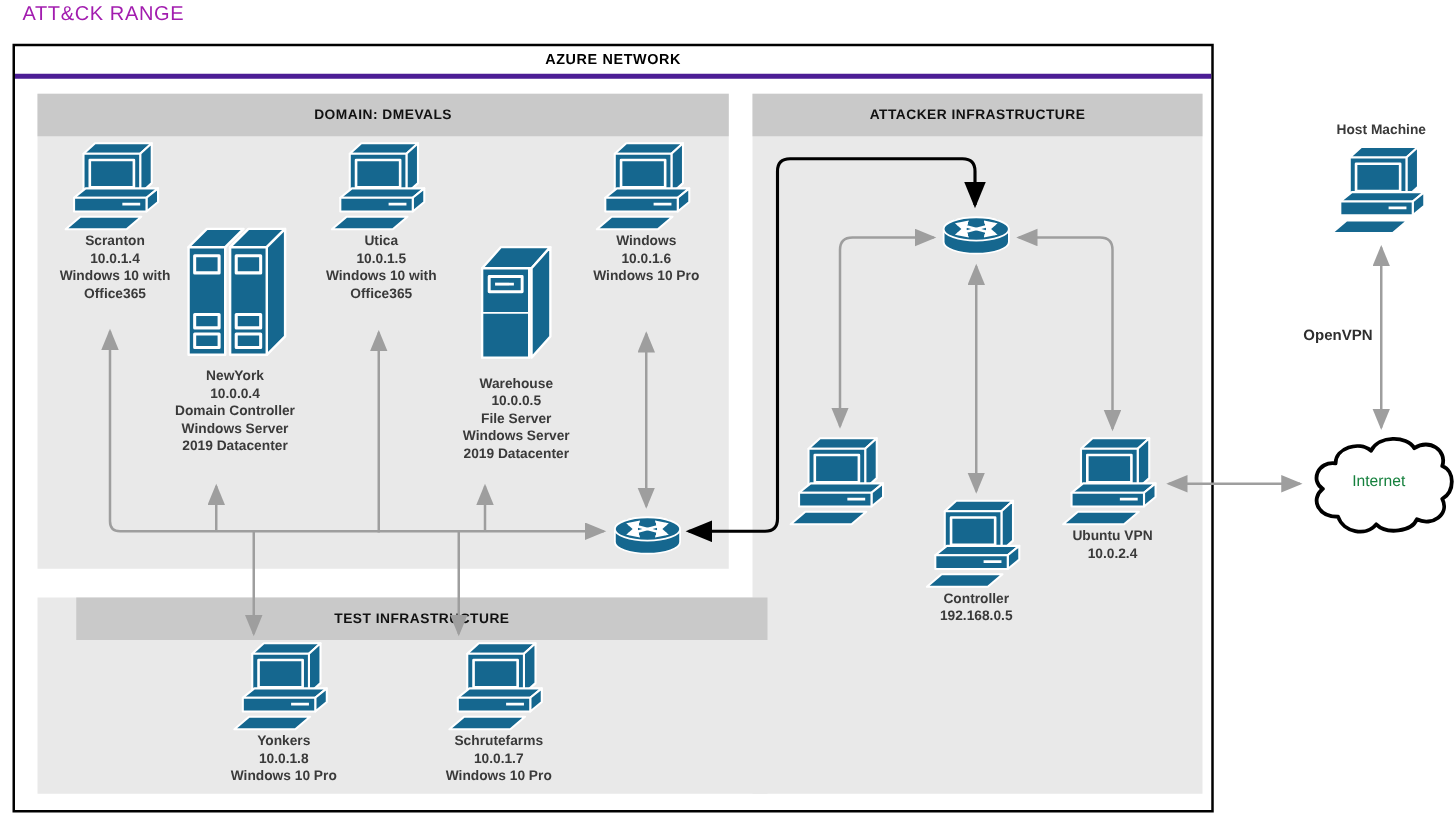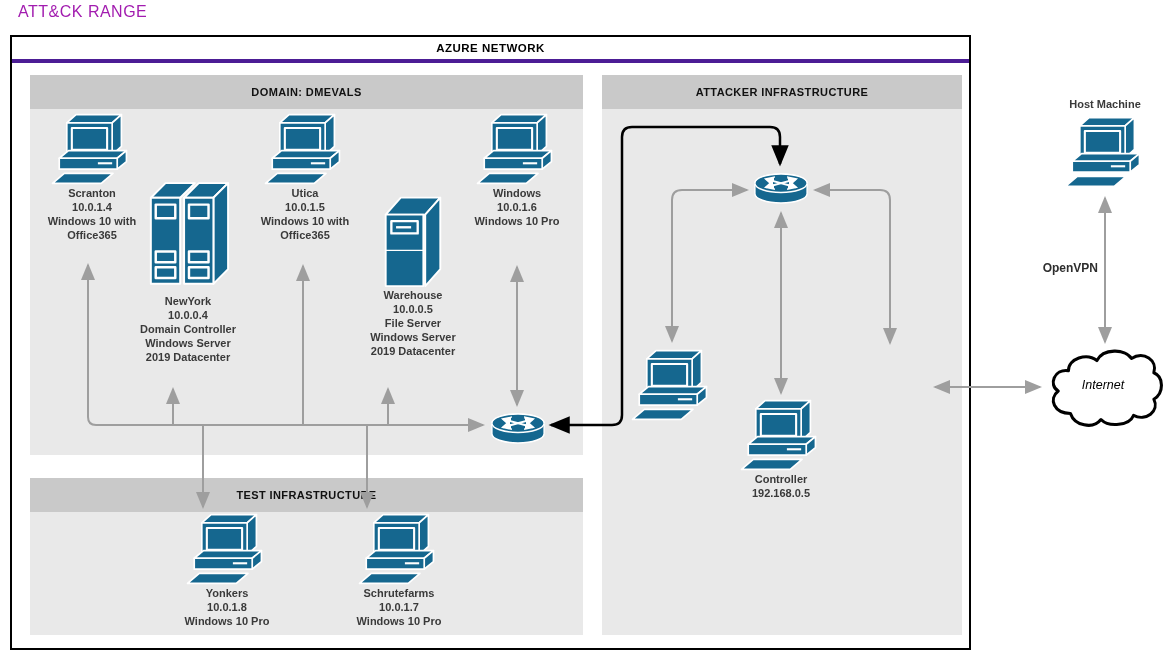--- a/index.html
+++ b/index.html
@@ -10,30 +10,30 @@
   .azure-box{position:absolute;left:10px;top:35px;width:961px;height:615px;
              border:2px solid #000;background:#fff;box-sizing:border-box;z-index:0;}
   .azure-title{height:22px;border-bottom:4px solid #4c1d95;display:flex;align-items:center;
                justify-content:center;font-size:11.5px;font-weight:bold;color:#000;
                letter-spacing:.5px;}
   .panel{position:absolute;background:#e9e9e9;z-index:1;}
   .phead{height:34px;background:#c9c9c9;display:flex;align-items:center;justify-content:center;
          font-size:11px;font-weight:bold;color:#111;letter-spacing:.4px;}
   .panel-domain{left:30px;top:75px;width:553px;height:380px;}
   .panel-attacker{left:602px;top:75px;width:360px;height:560px;}
-  .panel-test{left:30px;top:478px;width:553px;height:157px;}
+  .panel-test{left:30px;top:478px;width:553px;height:157px;padding-left:31px;}
   .overlay{position:absolute;left:0;top:0;z-index:3;pointer-events:none;}
   .node{position:absolute;z-index:4;display:flex;flex-direction:column;align-items:center;}
   .nlabel{font-size:11px;font-weight:bold;color:#3a3a3a;text-align:center;line-height:14px;
           width:100%;}
   .icon{color:#15678f;display:block;}
   .router{position:absolute;z-index:4;color:#15678f;}
   .cloud-wrap{position:absolute;left:1042px;top:344px;width:122px;height:88px;z-index:4;}
   .cloud-label{position:absolute;left:0;top:34px;width:100%;text-align:center;font-size:12.5px;
-               color:#000000;font-style:italic;}
+               color:#15803d;}
   .openvpn{position:absolute;left:1036px;top:261px;width:62px;text-align:right;font-size:12px;
            font-weight:bold;color:#2e2e2e;z-index:4;}
 </style>
 </head>
 <body>
 
 <div class="stage">
 
   <svg width="0" height="0" style="position:absolute" aria-hidden="true">
     <defs>
@@ -186,21 +186,21 @@
         <div>10.0.1.5</div>
         <div>Windows 10 with</div>
         <div>Office365</div>
       </div>
   </div>
 
   <div class="node" style="left:338px;top:192px;width:150px">
     <svg class="icon" width="66" height="96">
         <use href="#icon-server-tower"></use>
       </svg>
-    <div class="nlabel" style="margin-top:0">
+    <div class="nlabel" style="margin-top:12px">
         <div>Warehouse</div>
         <div>10.0.0.5</div>
         <div>File Server</div>
         <div>Windows Server</div>
         <div>2019 Datacenter</div>
       </div>
   </div>
 
   <div class="node" style="left:442px;top:112px;width:150px">
     <svg class="icon" width="84" height="74">
@@ -252,20 +252,29 @@
   <div class="node" style="left:716px;top:398px;width:130px">
     <svg class="icon" width="84" height="74">
         <use href="#icon-workstation"></use>
       </svg>
     <div class="nlabel">
         <div>Controller</div>
         <div>192.168.0.5</div>
       </div>
   </div>
 
+  <div class="node" style="left:825px;top:348px;width:130px">
+    <svg class="icon" width="84" height="74">
+        <use href="#icon-workstation"></use>
+      </svg>
+    <div class="nlabel">
+        <div>Ubuntu VPN</div>
+        <div>10.0.2.4</div>
+      </div>
+  </div>
 
   <div class="node" style="left:1040px;top:97px;width:130px">
     <div class="nlabel">
         <div>Host Machine</div>
       </div>
     <svg class="icon" style="margin-top:4px" width="84" height="74">
         <use href="#icon-workstation"></use>
       </svg>
   </div>
 

